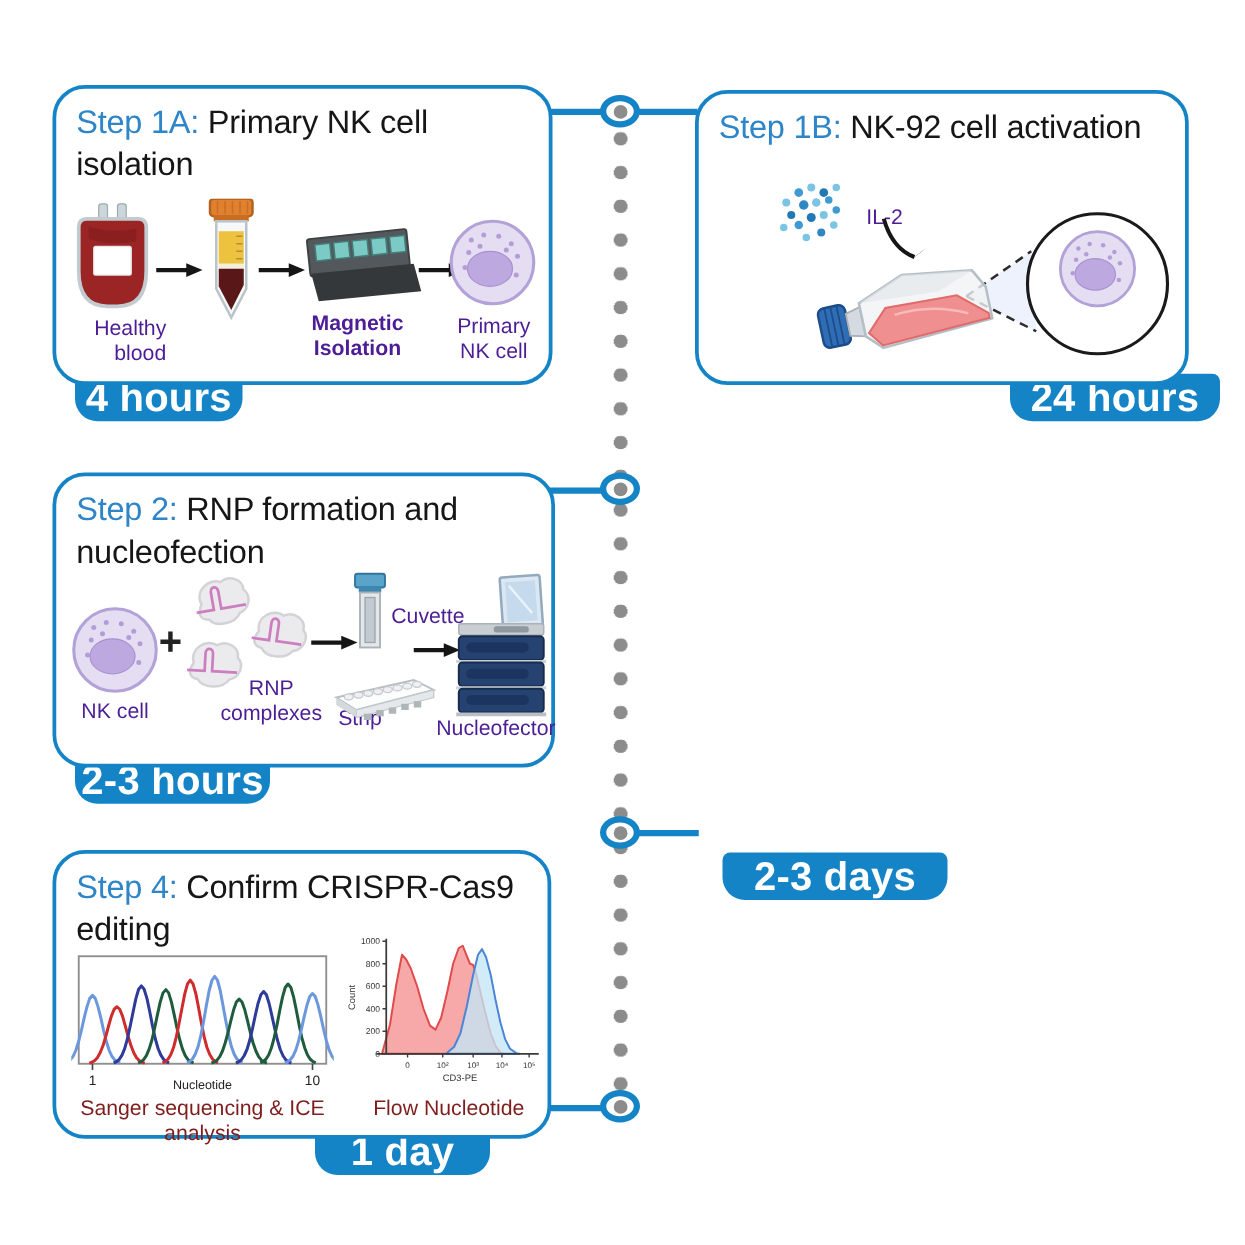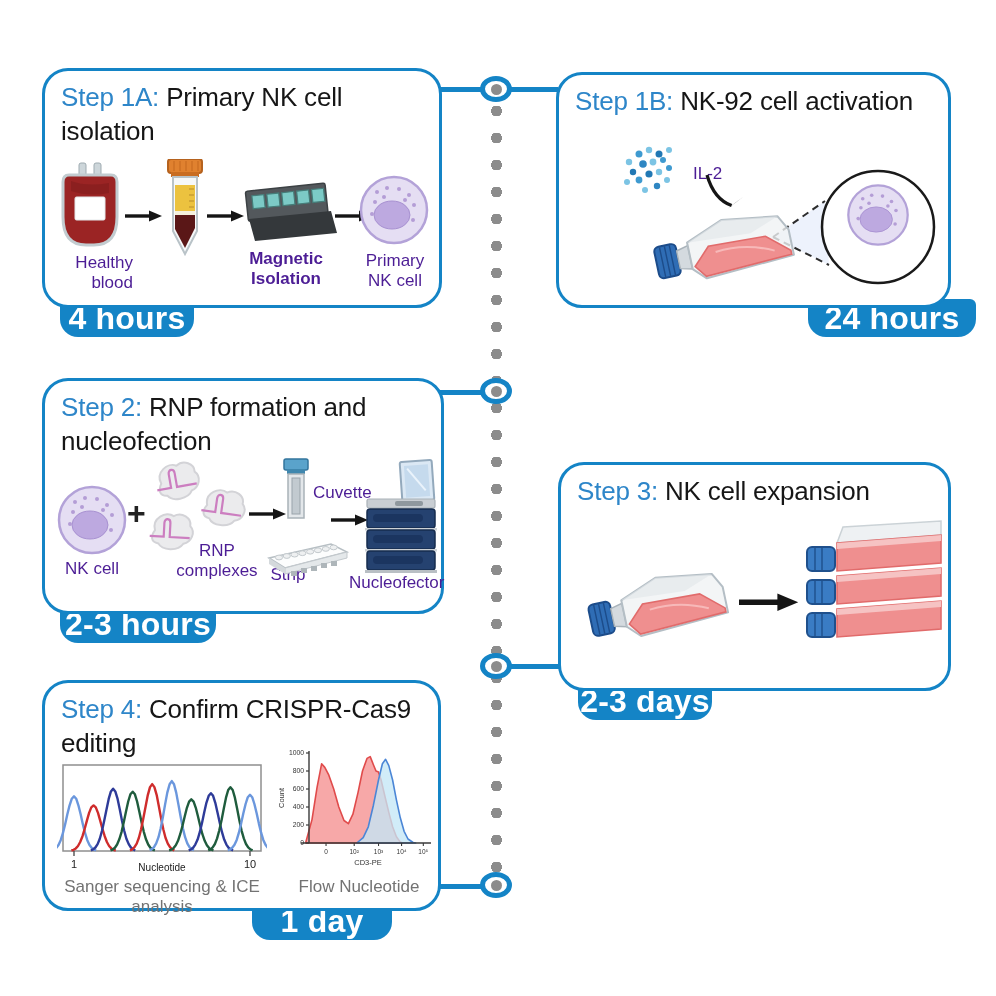--- a/index.html
+++ b/index.html
@@ -16,21 +16,21 @@
   .dotline{position:absolute;left:491px;top:98px;width:11px;height:780px;z-index:1;
            background-image:radial-gradient(circle 5.5px at 5.5px 13px, var(--dot) 98%, rgba(0,0,0,0));
            background-size:11px 27px;background-repeat:repeat-y;}
   .node{position:absolute;width:22px;height:16px;border:5.5px solid var(--accent);border-radius:50%;
         background:#fff;display:flex;align-items:center;justify-content:center;z-index:6;}
   .node .nd{width:11px;height:11px;border-radius:50%;background:var(--dot);}
   .lbl{position:absolute;font-size:17px;line-height:1.2;text-align:center;color:#4c1d95;}
   .lbl.left{text-align:left;}
   .plus{position:absolute;font-size:32px;font-weight:700;color:#222;line-height:1;}
   .scene{position:absolute;left:0;z-index:1;}
-  .caption{position:absolute;font-size:17px;color:#737373;text-align:center;}
+  .caption{position:absolute;font-size:17px;color:#7f1d1d;text-align:center;}
   svg text{font-family:"Liberation Sans", sans-serif;}
 </style>
 </head>
 <body>
 
 <svg width="0" height="0" style="position:absolute">
   <defs>
     <g id="g-arrow">
       <line x1="0" y1="7" x2="25" y2="7" stroke="#151515" stroke-width="3.4"></line>
       <polygon points="24,1.5 37,7 24,12.5" fill="#151515"></polygon>
@@ -266,35 +266,22 @@
       <use href="#g-nucleofector" transform="translate(320,2)"></use>
     </svg>
     <span class="plus" style="left:82px;top:116px;">+</span>
     <span class="lbl" style="left:10px;top:178px;width:74px;">NK cell</span>
     <span class="lbl" style="left:122px;top:160px;width:100px;">RNP complexes</span>
     <span class="lbl left" style="left:268px;top:102px;width:72px;">Cuvette</span>
     <span class="lbl" style="left:216px;top:184px;width:54px;">Strip</span>
     <span class="lbl" style="left:304px;top:192px;width:92px;">Nucleofector</span>
   </div>
 
-  <div class="badge" style="left:578px;top:682px;width:134px;height:38px;">
+  <div class="badge" style="left:578px;top:682px;width:180px;height:38px;">
     <span>2-3 days</span>
-  </div>
-  <div class="box" style="left:558px;top:462px;width:387px;height:223px;">
-    <div class="title">
-      <span class="slabel">Step 3:</span>
-      <span>NK cell expansion</span>
-    </div>
-    <svg class="scene" style="top:46px;" width="387" height="178">
-      <g transform="translate(28,64) rotate(-12 68 30)">
-          <use href="#g-flask"></use>
-        </g>
-      <use href="#g-arrow" transform="translate(178,80) scale(1.6)"></use>
-      <use href="#g-tripleflask" transform="translate(246,6)"></use>
-    </svg>
   </div>
 
   <div class="badge" style="left:252px;top:902px;width:140px;height:38px;">
     <span>1 day</span>
   </div>
   <div class="box" style="left:42px;top:680px;width:393px;height:225px;">
     <div class="title">
       <span class="slabel">Step 4:</span>
       <span>Confirm CRISPR-Cas9 editing</span>
     </div>

